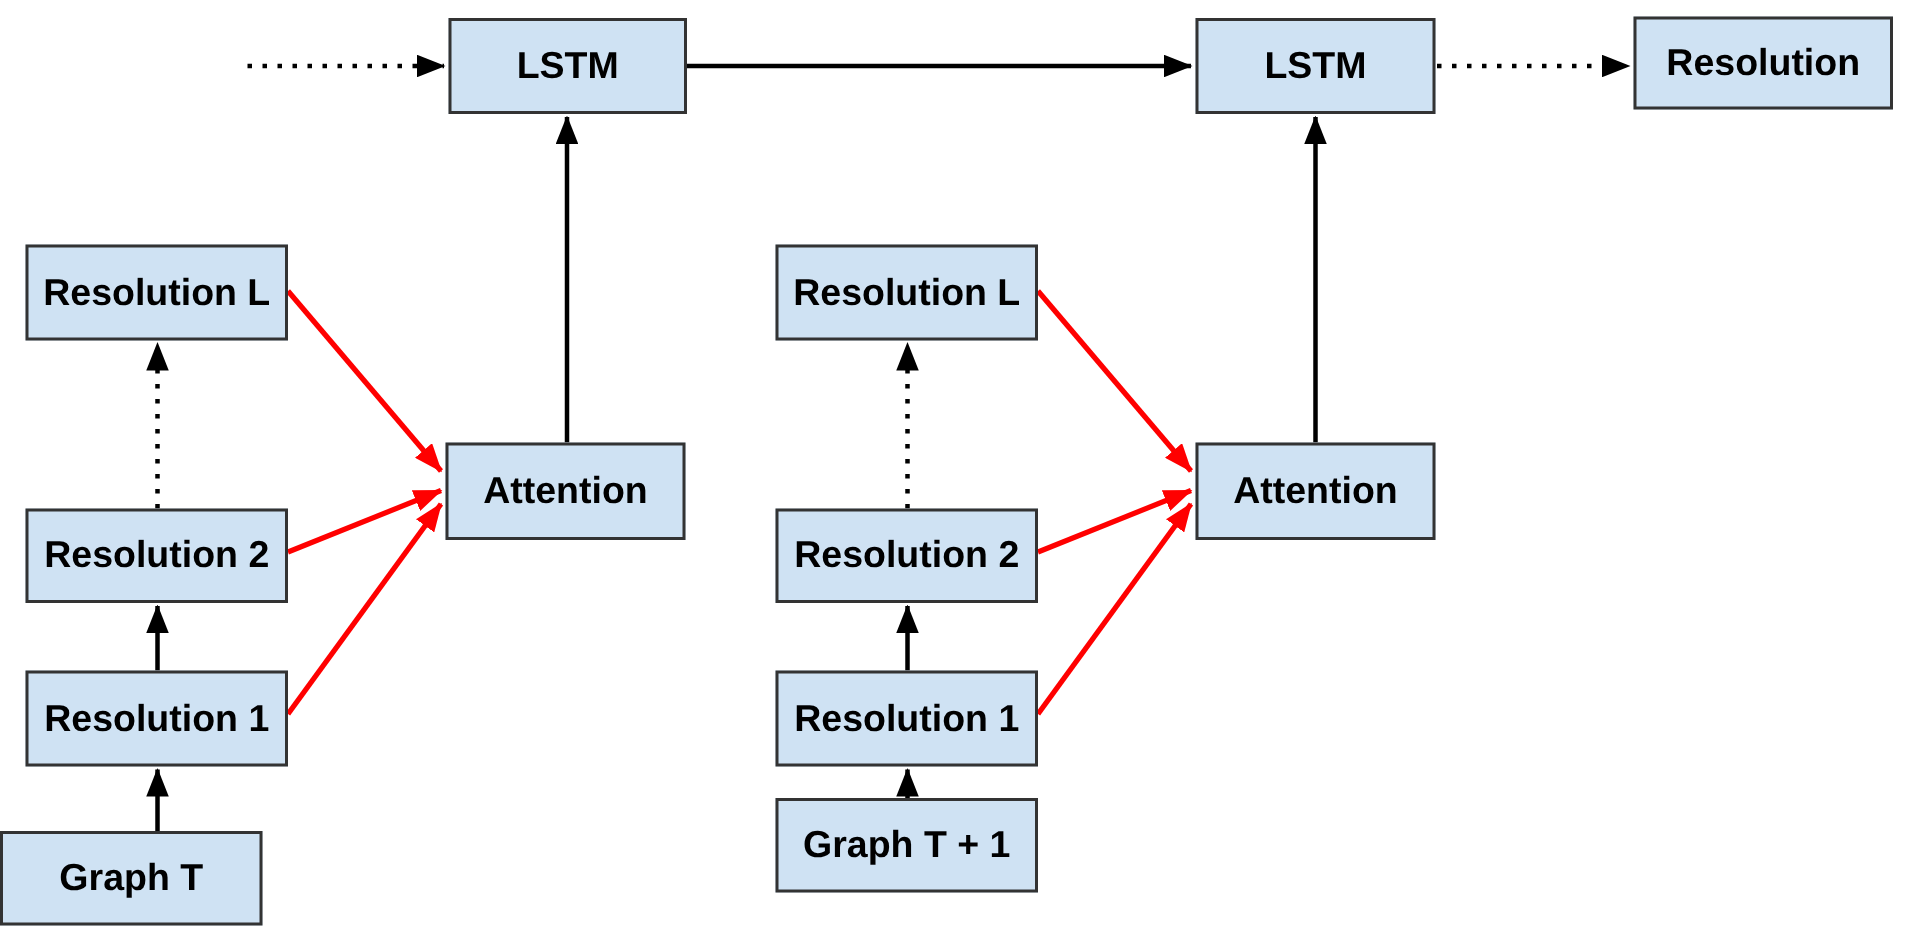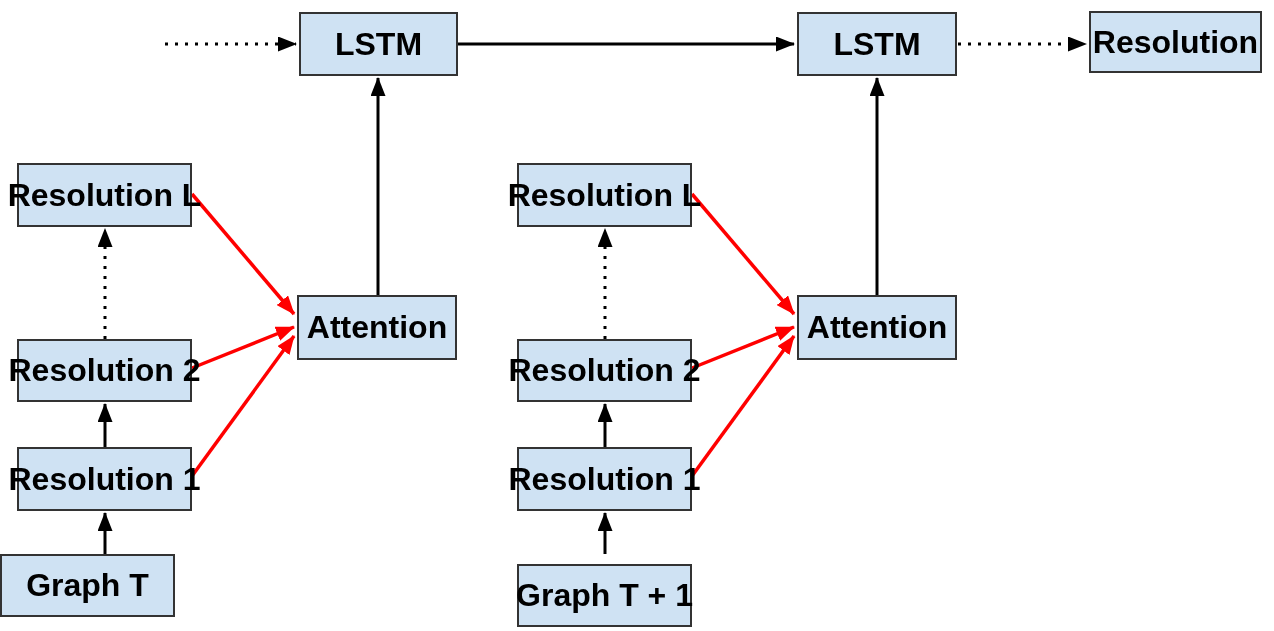--- a/index.html
+++ b/index.html
@@ -33,21 +33,21 @@
   .head-black { fill: var(--arrow-black); }
   .head-red   { fill: var(--arrow-red); }
   .node {
     position: absolute;
     box-sizing: border-box;
     background: var(--node-fill);
     border: 2px solid var(--node-border);
     display: flex;
     align-items: center;
     justify-content: center;
-    font-size: 32px;
+    font-size: 25px;
     font-weight: bold;
     color: var(--text-color);
     white-space: nowrap;
   }
 </style>
 </head>
 <body>
 
 <div class="canvas">
 
@@ -93,15 +93,15 @@
   <div class="node" style="left:797px; top:295px; width:160px; height:65px;">Attention</div>
 
   <div class="node" style="left:17px; top:163px; width:175px; height:64px;">Resolution L</div>
   <div class="node" style="left:17px; top:339px; width:175px; height:63px;">Resolution 2</div>
   <div class="node" style="left:17px; top:447px; width:175px; height:64px;">Resolution 1</div>
   <div class="node" style="left:0; top:554px; width:175px; height:63px;">Graph T</div>
 
   <div class="node" style="left:517px; top:163px; width:175px; height:64px;">Resolution L</div>
   <div class="node" style="left:517px; top:339px; width:175px; height:63px;">Resolution 2</div>
   <div class="node" style="left:517px; top:447px; width:175px; height:64px;">Resolution 1</div>
-  <div class="node" style="left:517px; top:564px; width:175px; height:63px;">Graph T + 1</div>
+  <div class="node" style="left:517px; top:532px; width:175px; height:63px;">Graph T + 1</div>
 
 </div>
 
 </body></html>

